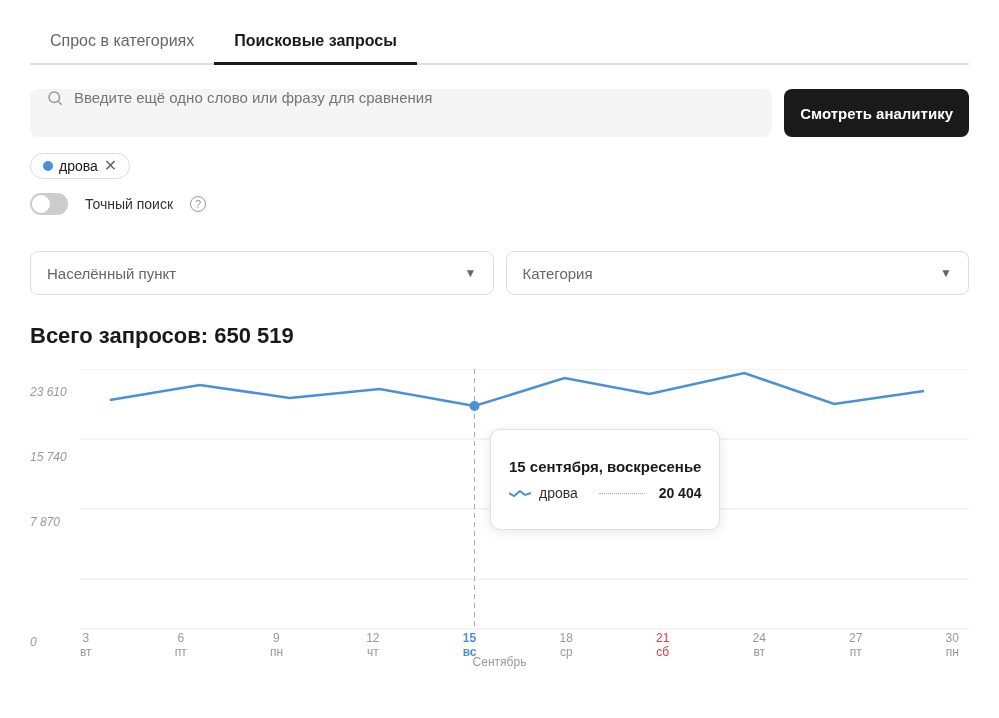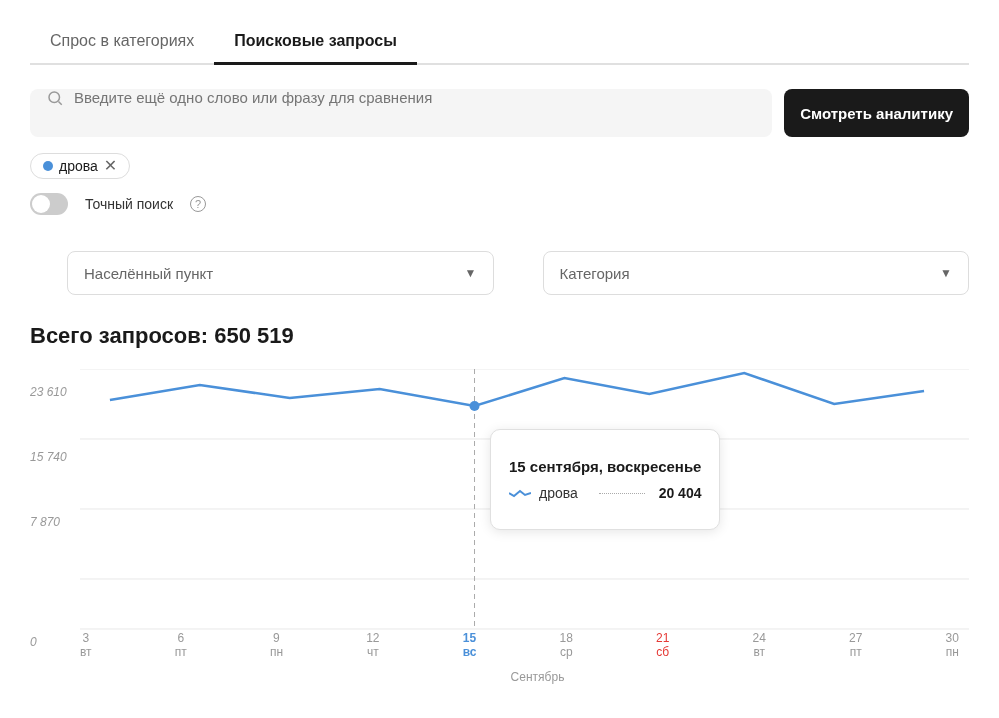--- a/index.html
+++ b/index.html
@@ -151,21 +151,20 @@
     
     .filters-row {
       display: flex;
       gap: 12px;
       margin-bottom: 28px;
       align-items: center;
     }
     .select-wrap {
       flex: 1;
       position: relative;
-      margin-left: 37px;
     }
     .select-btn {
       width: 100%;
       height: 44px;
       background: #fff;
       border: 1.5px solid #ddd;
       border-radius: 8px;
       padding: 0 16px;
       font-size: 15px;
       color: #666;
@@ -408,21 +407,21 @@
     <div class="x-label">
       <span>27</span>
       <span>пт</span>
     </div>
     <div class="x-label">
       <span>30</span>
       <span>пн</span>
     </div>
   </div>
 
-  <div style="position:absolute;bottom:5px;left:50%;transform:translateX(-50%);font-size:12px;color:#999;margin-left:38px;">Сентябрь</div>
+  <div style="position:absolute;bottom:20px;left:50%;transform:translateX(-50%);font-size:12px;color:#999;">Сентябрь</div>
 
   <div class="tooltip" style="left:460px;top:60px;">
     <div class="tooltip-title">15 сентября, воскресенье</div>
     <div class="tooltip-row">
       <div style="display:flex;align-items:center;gap:4px;">
         <svg width="22" height="12">
           <polyline points="0,6 5,9 11,4 16,8 22,6" fill="none" stroke="#4a90d9" stroke-width="2"></polyline>
         </svg>
       </div>
       <span class="tooltip-label">дрова</span>

